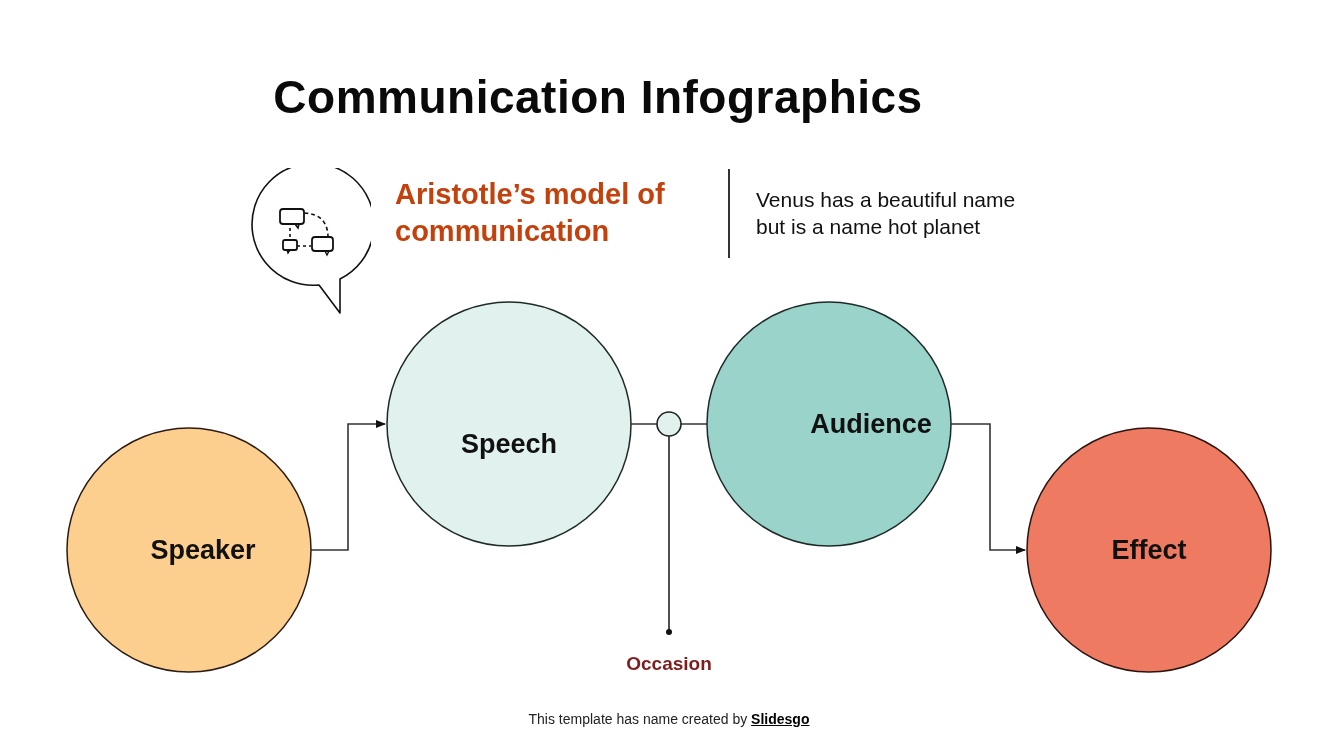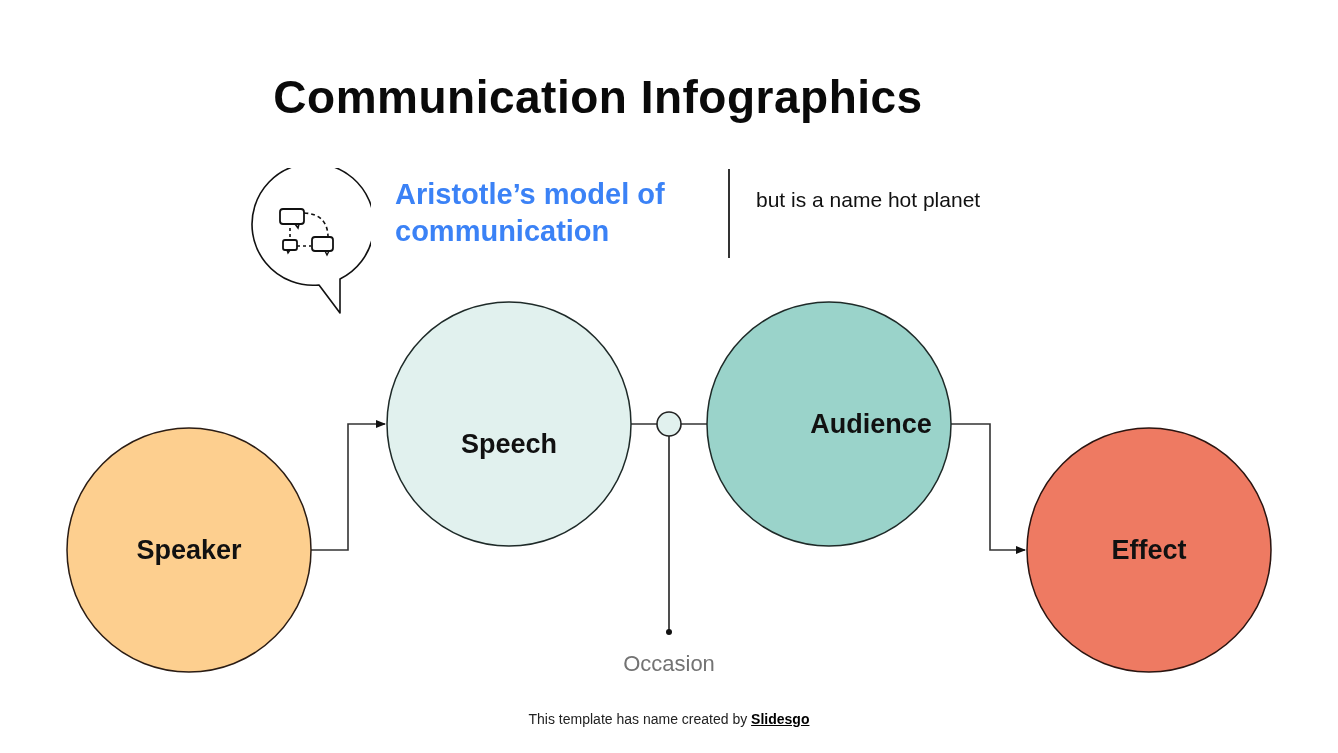--- a/index.html
+++ b/index.html
@@ -7,35 +7,35 @@
       width: 1338px; height: 753px; background: #ffffff; position: relative; overflow: hidden;
       font-family: "Liberation Sans", "DejaVu Sans", sans-serif; color: #111;
     }
     .title {
       position: absolute; left: 0; top: 70px; width: 1196px; text-align: center;
       font-size: 46px; font-weight: bold; letter-spacing: 0.5px; color: #0a0a0a;
     }
     .bubble-icon { position: absolute; left: 243px; top: 168px; width: 128px; height: 148px; }
     .subtitle {
       position: absolute; left: 395px; top: 176px; width: 320px;
-      font-size: 29px; font-weight: bold; line-height: 37px; color: #3b82f6;
+      font-size: 29px; font-weight: bold; line-height: 37px; color: #c2410c;
     }
     .vdivider { position: absolute; left: 728px; top: 169px; width: 2px; height: 89px; background: #333; }
     .desc {
       position: absolute; left: 756px; top: 186px; width: 360px;
       font-size: 21px; line-height: 27px; color: #111;
     }
     svg.flow { position: absolute; left: 0; top: 0; }
     .node-label {
       position: absolute; font-size: 27px; font-weight: bold; color: #111;
       text-align: center; transform: translate(-50%, -50%); white-space: nowrap;
     }
     .occasion {
       position: absolute; left: 669px; top: 664px; transform: translate(-50%, -50%);
-      font-size: 22px; font-weight: normal; color: #737373; white-space: nowrap;
+      font-size: 19px; font-weight: bold; color: #7f1d1d; white-space: nowrap;
     }
     .footer {
       position: absolute; left: 0; top: 711px; width: 1338px; text-align: center;
       font-size: 14px; color: #222;
     }
     .footer .brand { font-weight: bold; text-decoration: underline; color: #000; text-align: center; }
   </style>
 </head>
 <body>
 
@@ -58,20 +58,21 @@
 </div>
 
 <div class="subtitle">
   <div>Aristotle’s model of</div>
   <div>communication</div>
 </div>
 
 <div class="vdivider"></div>
 
 <div class="desc">
+  <div>Venus has a beautiful name</div>
   <div>but is a name hot planet</div>
 </div>
 
 <svg class="flow" width="1338" height="753" viewBox="0 0 1338 753">
   <defs>
     <marker id="arrowhead" markerWidth="10" markerHeight="8" refX="9" refY="4" orient="auto" markerUnits="userSpaceOnUse">
       <path d="M0 0 L10 4 L0 8 Z" fill="#111"></path>
     </marker>
   </defs>
 
@@ -85,21 +86,21 @@
   <circle cx="669" cy="632" r="3" fill="#111"></circle>
 
   <circle cx="189" cy="550" r="122" fill="#FDCF8F" stroke="#2a1c14" stroke-width="1.5"></circle>
   <circle cx="509" cy="424" r="122" fill="#E1F1EE" stroke="#1e2a28" stroke-width="1.5"></circle>
   <circle cx="829" cy="424" r="122" fill="#9AD3CA" stroke="#1e2a28" stroke-width="1.5"></circle>
   <circle cx="1149" cy="550" r="122" fill="#EE7A62" stroke="#2a1410" stroke-width="1.5"></circle>
 
   <circle cx="669" cy="424" r="12" fill="#E1F1EE" stroke="#222" stroke-width="1.6"></circle>
 </svg>
 
-<div class="node-label" style="left:189px; top:550px;">Speaker</div>
+<div class="node-label" style="left:203px; top:550px;">Speaker</div>
 <div class="node-label" style="left:509px; top:444px;">Speech</div>
 <div class="node-label" style="left:871px; top:424px;">Audience</div>
 <div class="node-label" style="left:1149px; top:550px;">Effect</div>
 
 <div class="occasion">Occasion</div>
 
 <div class="footer">
   <span>This template has name created by </span><span class="brand">Slidesgo</span>
 </div>
 

